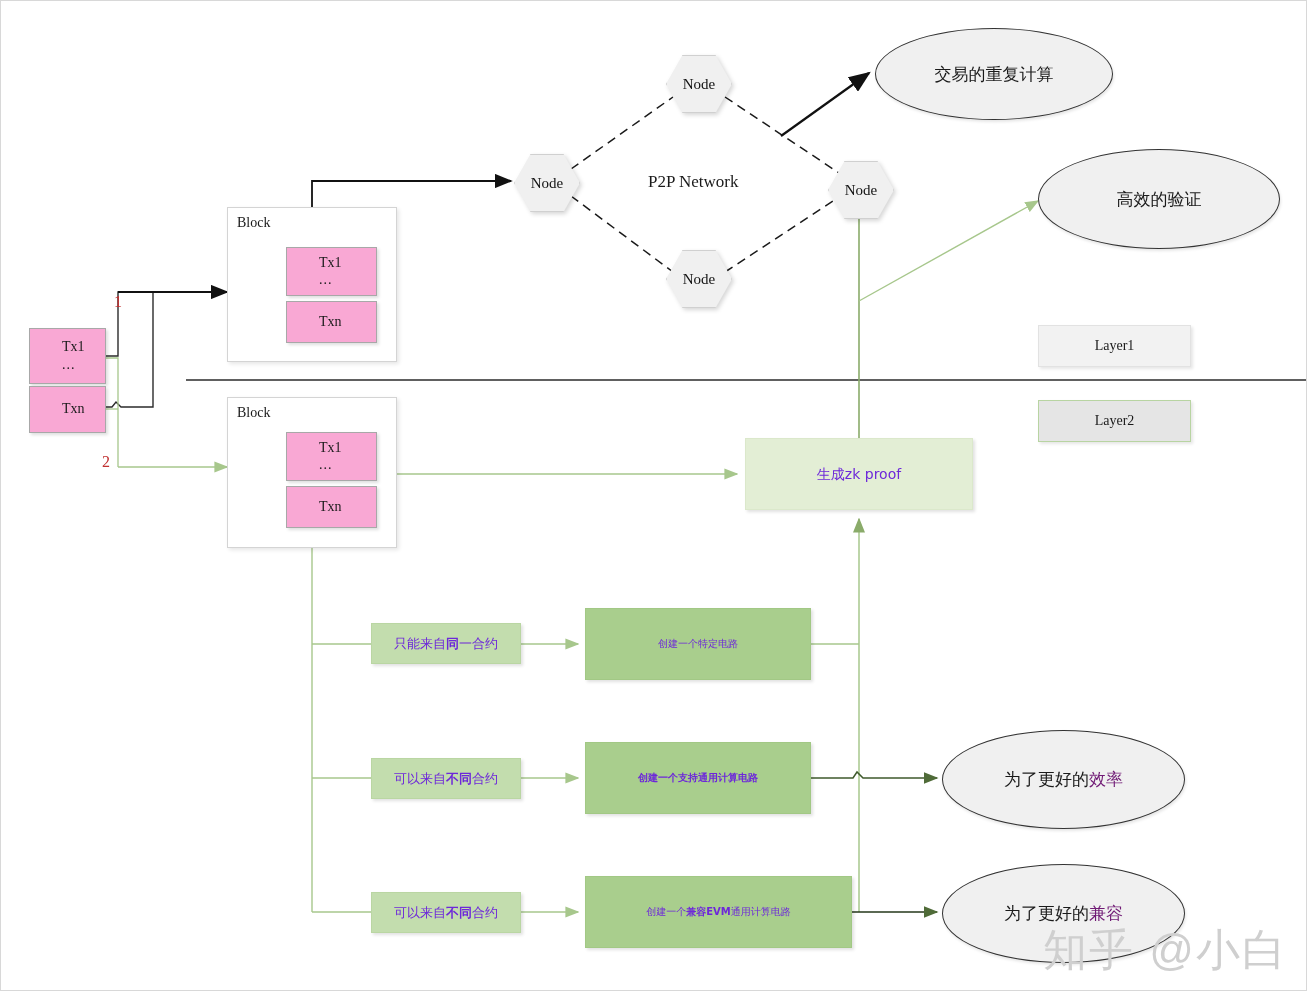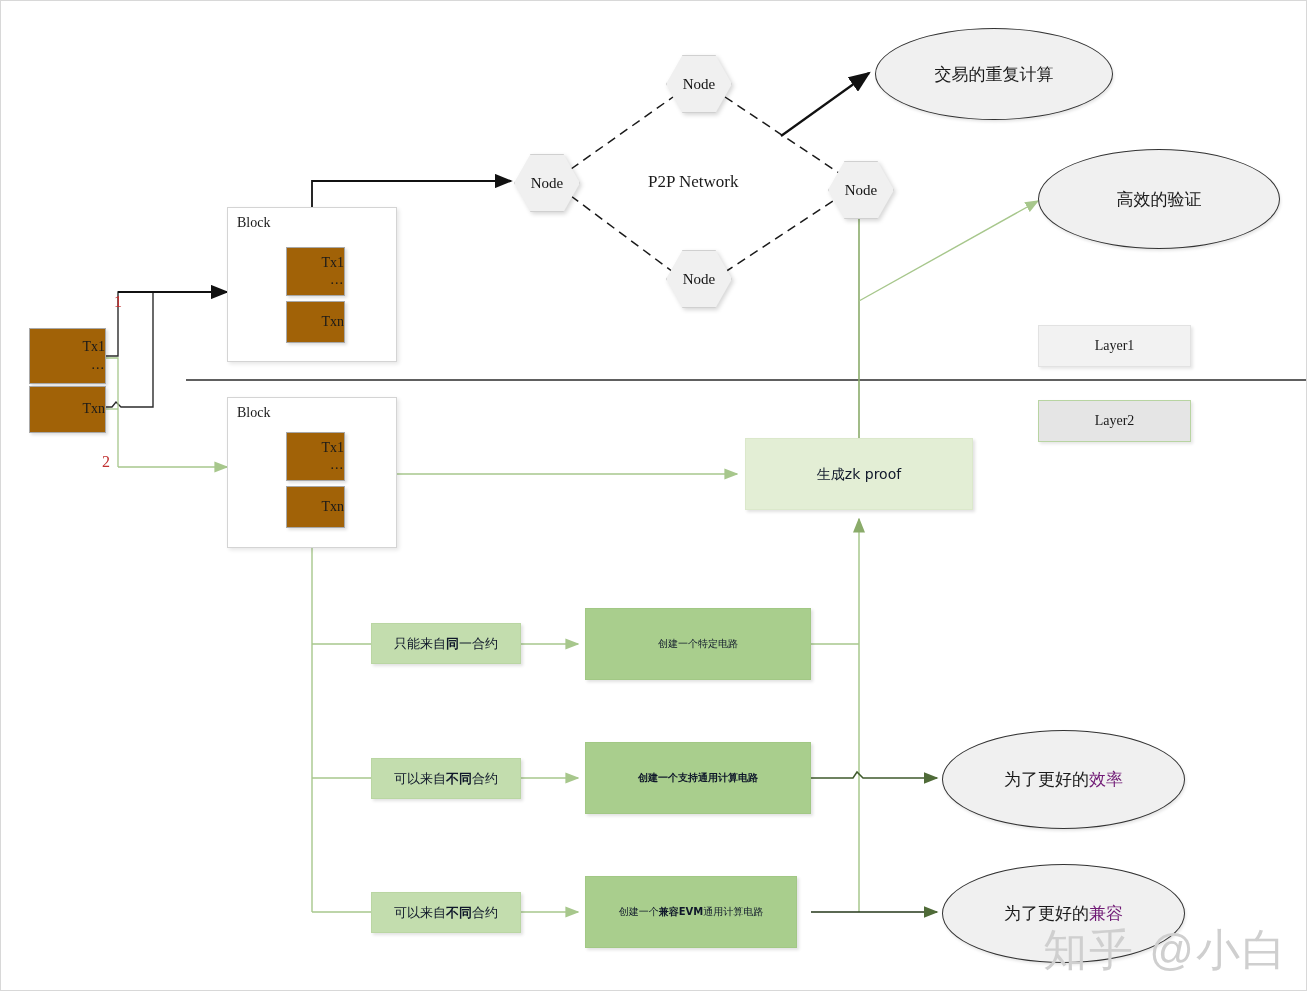--- a/index.html
+++ b/index.html
@@ -6,24 +6,24 @@
   body{font-family:"Liberation Sans","DejaVu Sans",sans-serif;}
   #canvas{
     position:relative;width:1307px;height:991px;background:#ffffff;
     border:1px solid #d8d8d8;box-sizing:border-box;overflow:hidden;
   }
   svg.layer{position:absolute;left:0;top:0;width:1307px;height:991px;pointer-events:none;}
   .node{position:absolute;box-sizing:border-box;}
 
   
   .txbox{
-    background:#a16207;border:1px solid #a8a8a8;
-    display:flex;flex-direction:column;align-items:flex-end;justify-content:center;
+    background:#f9a8d4;border:1px solid #a8a8a8;
+    display:flex;flex-direction:column;align-items:flex-start;justify-content:center;
     font-family:"Liberation Serif","DejaVu Serif",serif;font-size:14px;color:#1a1a1a;
-    box-shadow:2px 2px 3px rgba(0,0,0,.13);line-height:1.15;
+    box-shadow:2px 2px 3px rgba(0,0,0,.13);line-height:1.15;padding-left:32px;
   }
   .txbox .dots{letter-spacing:1px;font-size:14px;margin-top:1px;}
 
   
   .blockbox{
     background:#ffffff;border:1px solid #d4d4d4;
     box-shadow:2px 2px 4px rgba(0,0,0,.10);
   }
   .blockbox .blabel{
     position:absolute;left:9px;top:7px;
@@ -59,21 +59,21 @@
     font-family:"Liberation Serif","DejaVu Serif",serif;font-size:14px;color:#1a1a1a;
     box-shadow:2px 2px 3px rgba(0,0,0,.10);
   }
   .legend.l1{background:#f2f2f2;border:1px solid #e2e2e2;}
   .legend.l2{background:#e5e5e5;border:1px solid #b8d4a2;}
 
   
   .gbox{
     position:absolute;display:flex;align-items:center;justify-content:center;
     text-align:center;box-shadow:2px 2px 3px rgba(0,0,0,.12);
-    font-family:"DejaVu Sans","Liberation Sans",sans-serif;font-size:14px;color:#0f172a;
+    font-family:"DejaVu Sans","Liberation Sans",sans-serif;font-size:14px;color:#6d28d9;
     line-height:1.35;padding:2px 6px;box-sizing:border-box;
   }
   .gbox.zk{background:#e3eed5;border:1px solid #dbe8cb;font-size:14px;}
   .gbox.cond{background:#c3ddae;border:1px solid #bad6a3;font-size:13px;}
   .gbox.circuit{background:#a9ce8d;border:1px solid #a2c885;font-size:10px;}
   .gbox b{font-weight:bold;}
 
   .numlabel{
     position:absolute;color:#c03030;
     font-family:"Liberation Serif","DejaVu Serif",serif;font-size:16px;
@@ -245,19 +245,19 @@
   <div class="gbox cond" style="left:370px;top:757px;width:150px;height:41px;">
     <span><span>可以来自</span><b>不同</b><span>合约</span></span>
   </div>
   <div class="gbox circuit" style="left:584px;top:741px;width:226px;height:72px;font-weight:bold;">
     <span><span>创建一个支持通用计算电路</span><b></b><span></span></span>
   </div>
 
   <div class="gbox cond" style="left:370px;top:891px;width:150px;height:41px;">
     <span><span>可以来自</span><b>不同</b><span>合约</span></span>
   </div>
-  <div class="gbox circuit" style="left:584px;top:875px;width:212px;height:72px;text-align:center;">
+  <div class="gbox circuit" style="left:584px;top:875px;width:267px;height:72px;text-align:center;">
     <span><span>创建一个</span><b>兼容EVM</b><span>通用计算电路</span></span>
   </div>
 
   <div class="watermark">知乎 @小白</div>
 
 </div>
 
 </body></html>

